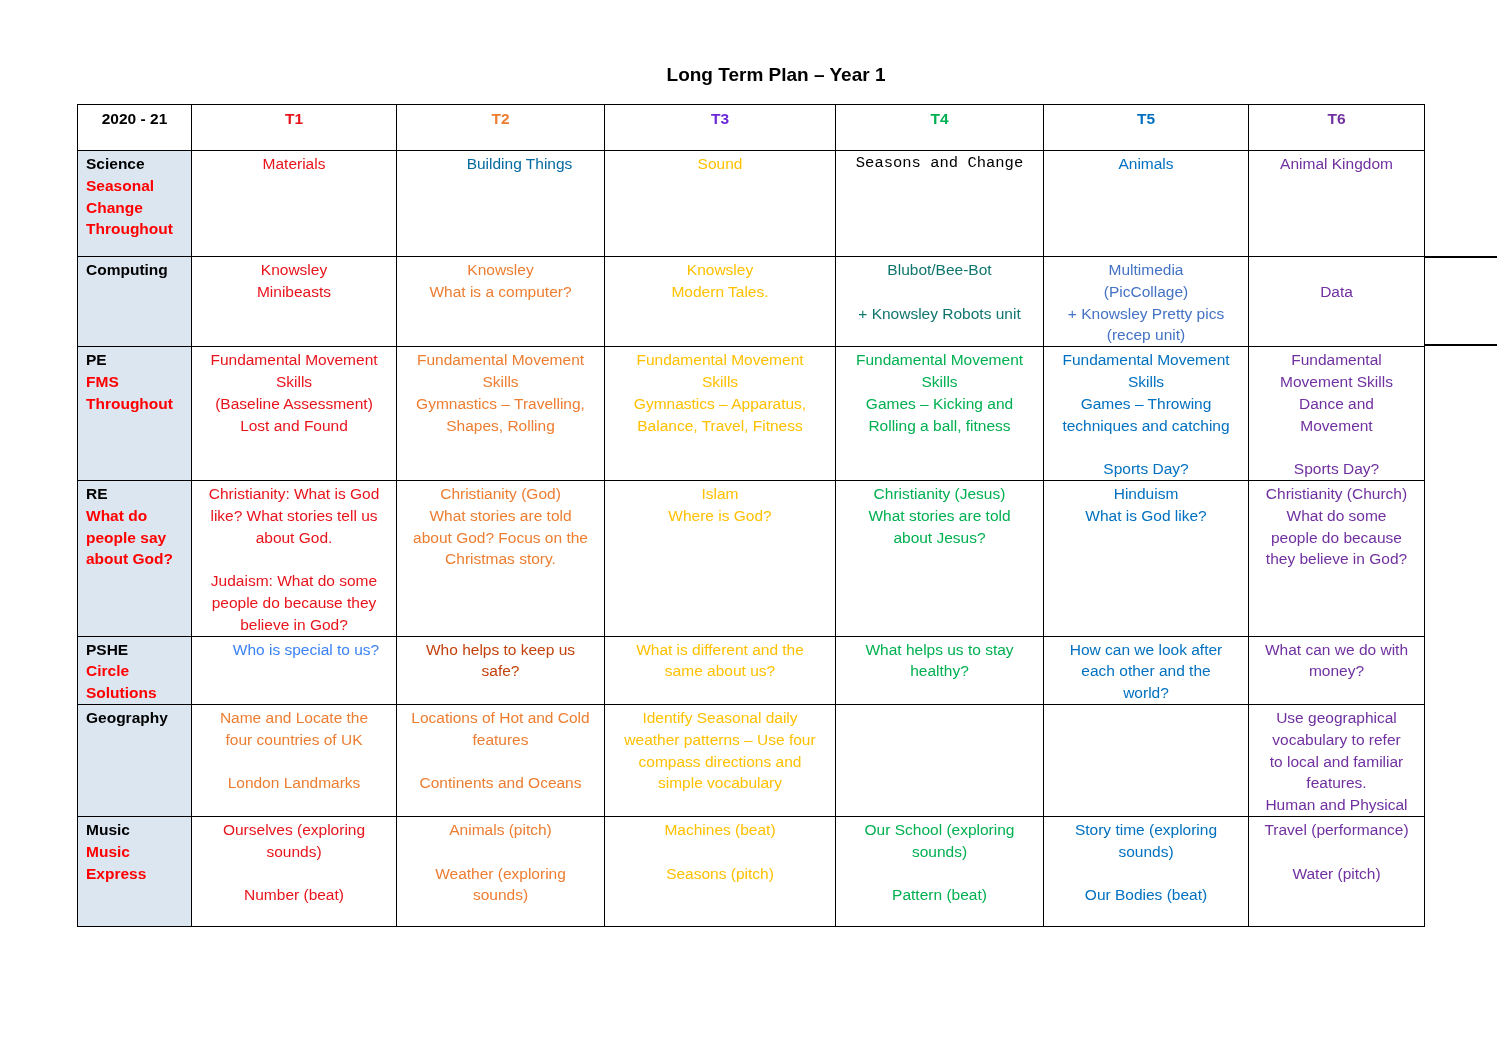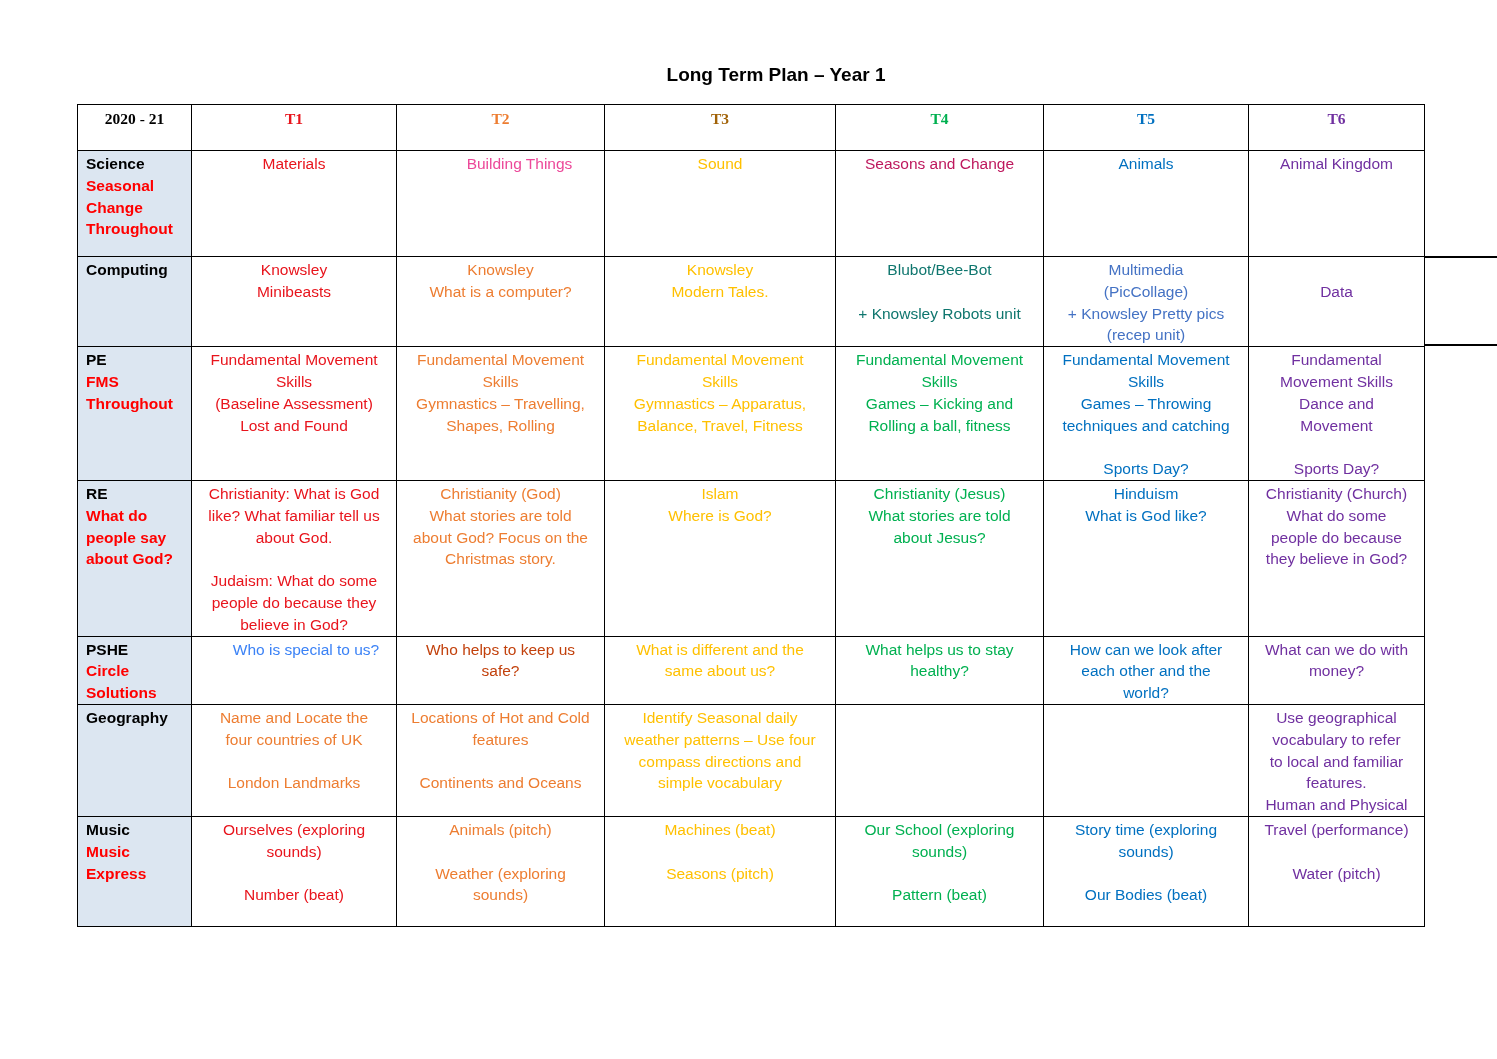--- a/index.html
+++ b/index.html
@@ -6,21 +6,21 @@
   body { width:1497px; height:1059px; position:relative; overflow:hidden;
          font-family:"Liberation Sans", "DejaVu Sans", sans-serif; }
   .title { position:absolute; left:0; width:1552px; top:64px; text-align:center;
            font-weight:bold; font-size:19px; color:#000; }
   table.plan { position:absolute; left:77px; top:104px; border-collapse:collapse;
                table-layout:fixed; }
   table.plan td { border:1.5px solid #000; vertical-align:top; text-align:center;
                   font-size:15.5px; line-height:21.8px; padding:2px 4px 0 4px;
                   white-space:pre-line; }
   table.plan td.subj { background:#dce6f1; text-align:left; font-weight:bold; padding-left:8px; }
-  table.plan tr.head td { font-weight:bold; padding-top:3px;font-family:Liberation Serif, serif; }
+  table.plan tr.head td { font-weight:bold; padding-top:3px; }
   table.plan tr.head td.year { color:#000; }
   .subj-name { color:#000; display:block; }
   .subj-sub { color:#ff0000; display:block; white-space:pre-line; }
   .ext { position:absolute; left:1424px; width:73px; height:1.5px; background:#000; }
 </style>
 </head>
 <body>
 
 <div class="title">Long Term Plan – Year 1</div>
 
@@ -32,33 +32,33 @@
     <col style="width:231px">
     <col style="width:208px">
     <col style="width:205px">
     <col style="width:176px">
   </colgroup>
   <tbody id="plan-body">
     <tr class="head" style="height:46px">
       <td class="year" style="color: rgb(0, 0, 0);">2020 - 21</td>
       <td style="color: rgb(232, 20, 28);">T1</td>
       <td style="color: rgb(237, 125, 49);">T2</td>
-      <td style="color: #a16207; margin-left: 40px;">T3</td>
+      <td style="color: #6d28d9; margin-left: 40px;">T3</td>
       <td style="color: rgb(0, 176, 80);">T4</td>
       <td style="color: rgb(0, 112, 192);">T5</td>
       <td style="color: rgb(112, 48, 160);">T6</td>
     </tr>
   <tr style="height: 106px;">
         <td class="subj"><span class="subj-name">Science</span><span class="subj-sub">Seasonal
 Change
 Throughout</span></td>
         <td style="color: rgb(232, 20, 28);">Materials</td>
-        <td style="color: #ec4899; padding-left: 42px;">Building Things</td>
+        <td style="color: #0369a1; padding-left: 42px;">Building Things</td>
         <td style="color: rgb(255, 192, 0);">Sound</td>
-        <td style="color: #be185d;">Seasons and Change</td>
+        <td style="color: #000000; font-family: Liberation Mono, monospace;">Seasons and Change</td>
         <td style="color: rgb(0, 112, 192);">Animals</td>
         <td style="color: rgb(112, 48, 160);">Animal Kingdom</td>
       </tr>
       <tr style="height: 88px;">
         <td class="subj"><span class="subj-name">Computing</span><span class="subj-sub"></span></td>
         <td style="color: rgb(232, 20, 28);">Knowsley
 Minibeasts</td>
         <td style="color: rgb(237, 125, 49);">Knowsley
 What is a computer?</td>
         <td style="color: rgb(255, 192, 0);">Knowsley
@@ -103,21 +103,21 @@
 Dance and
 Movement
 
 Sports Day?</td>
       </tr>
       <tr style="height: 153px;">
         <td class="subj"><span class="subj-name">RE</span><span class="subj-sub">What do
 people say
 about God?</span></td>
         <td style="color: rgb(232, 20, 28);">Christianity: What is God
-like? What familiar tell us
+like? What stories tell us
 about God.
 
 Judaism: What do some
 people do because they
 believe in God?</td>
         <td style="color: rgb(237, 125, 49);">Christianity (God)
 What stories are told
 about God? Focus on the
 Christmas story.</td>
         <td style="color: rgb(255, 192, 0);">Islam

